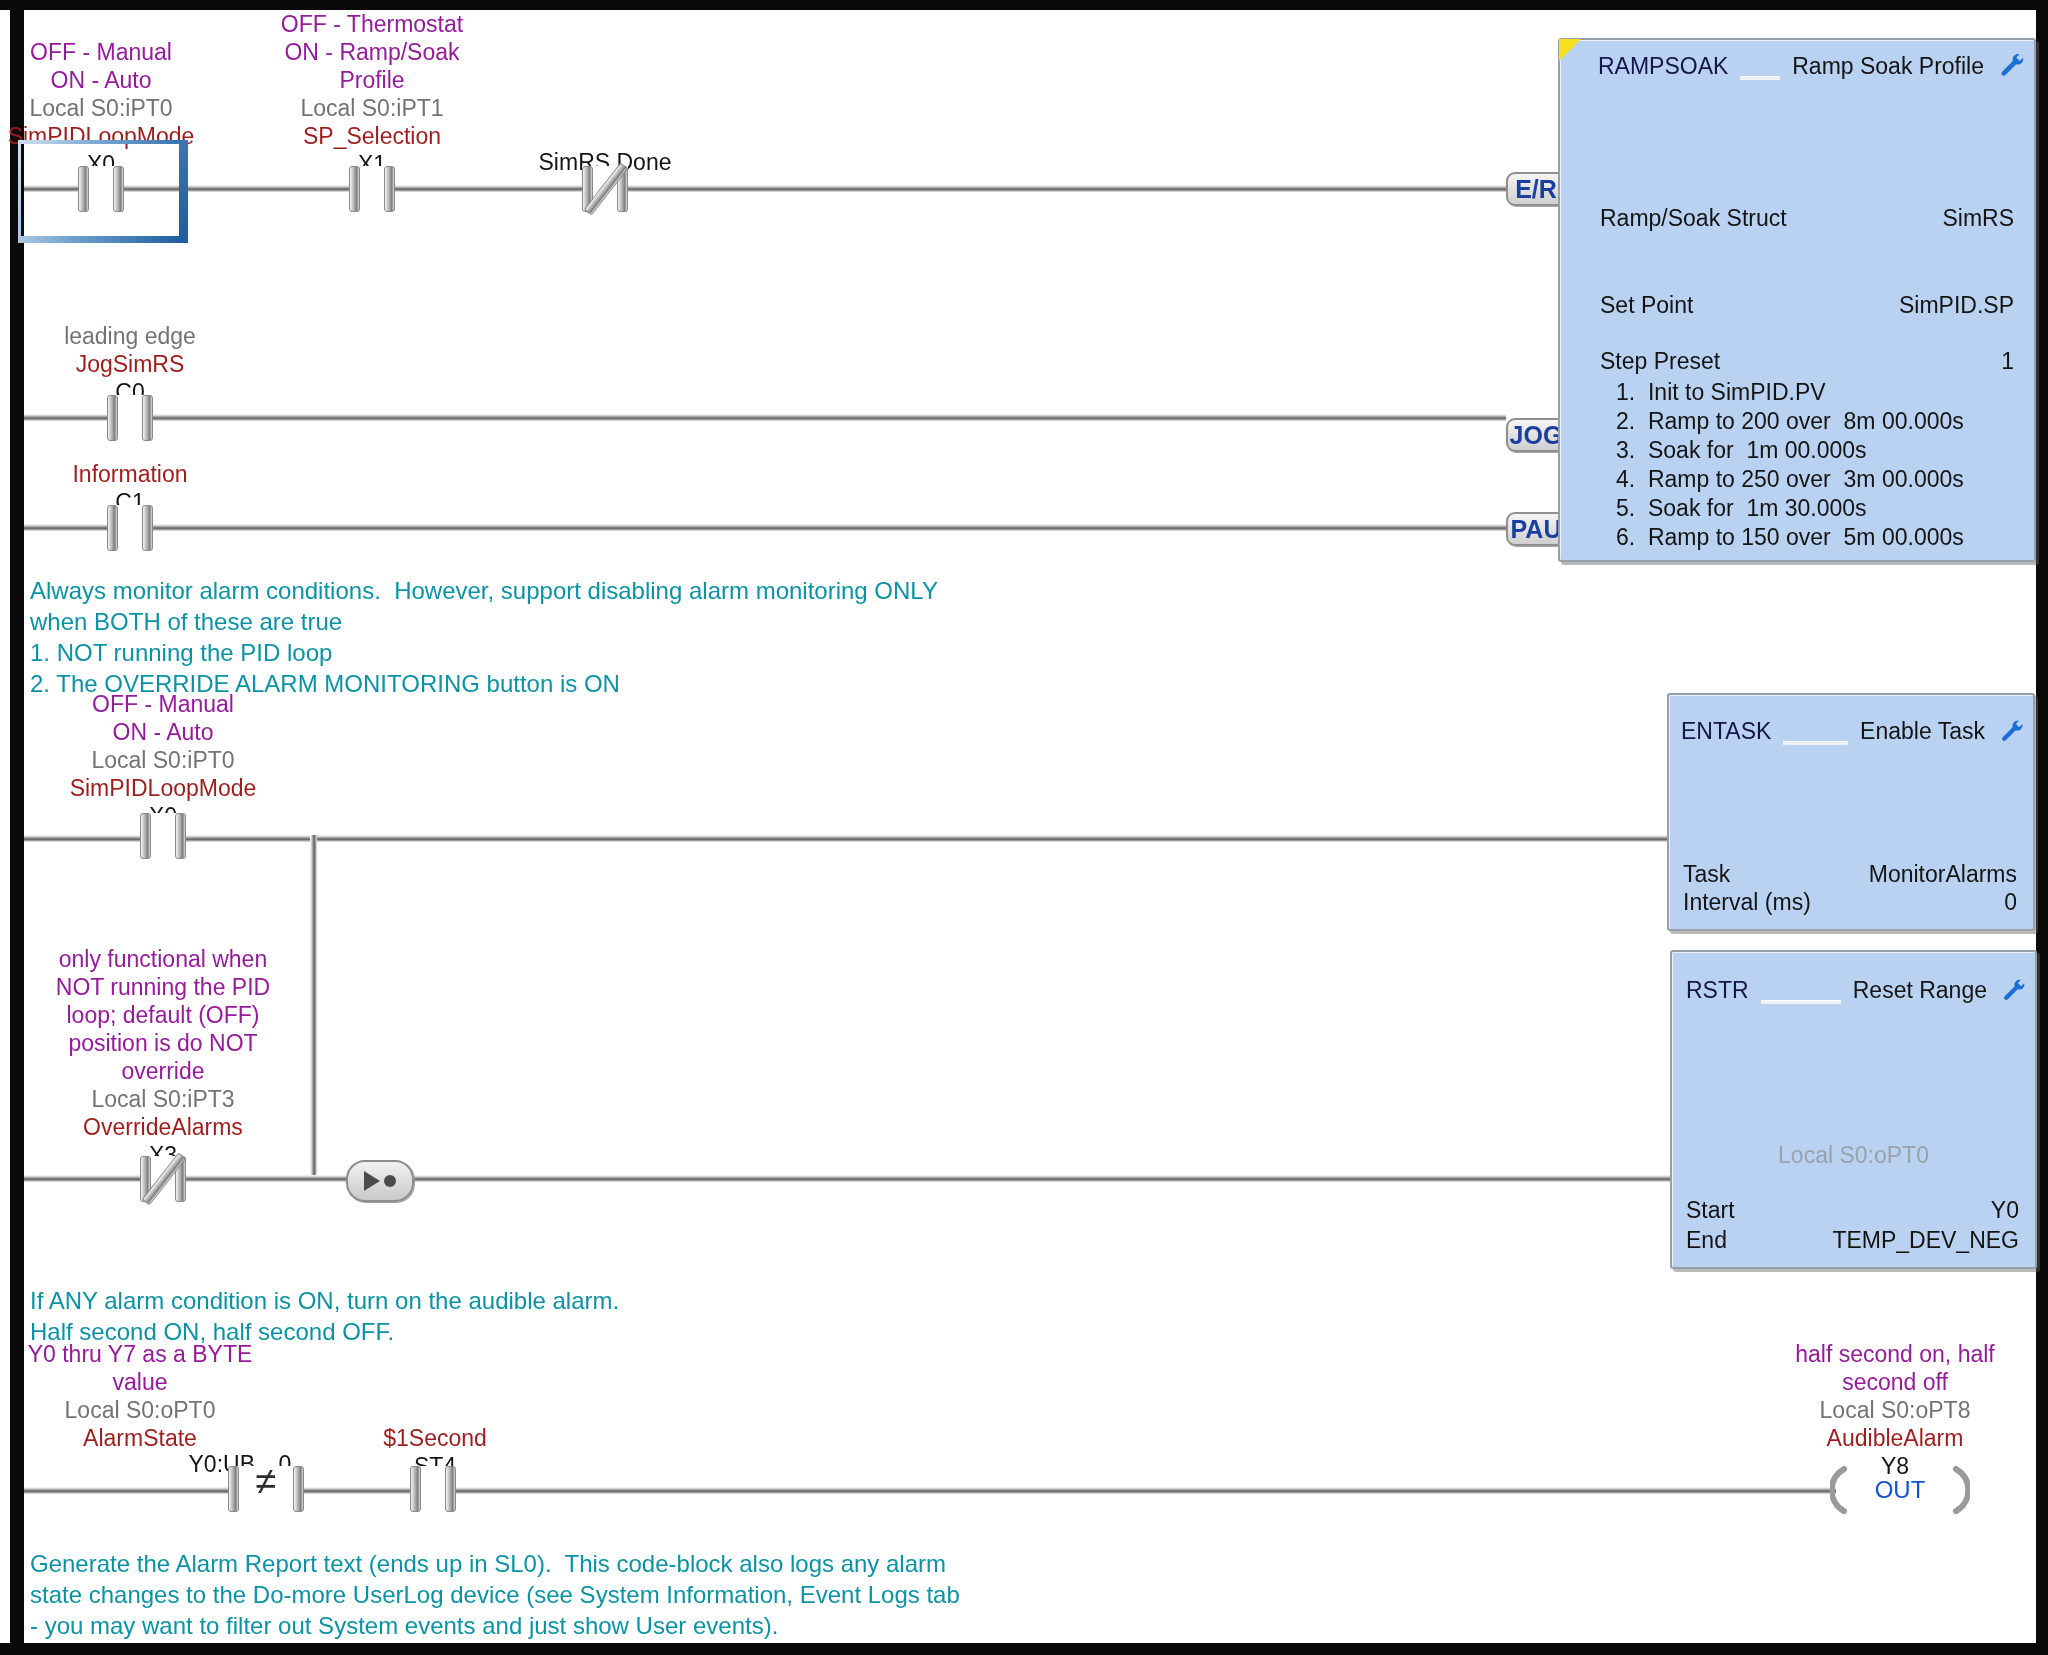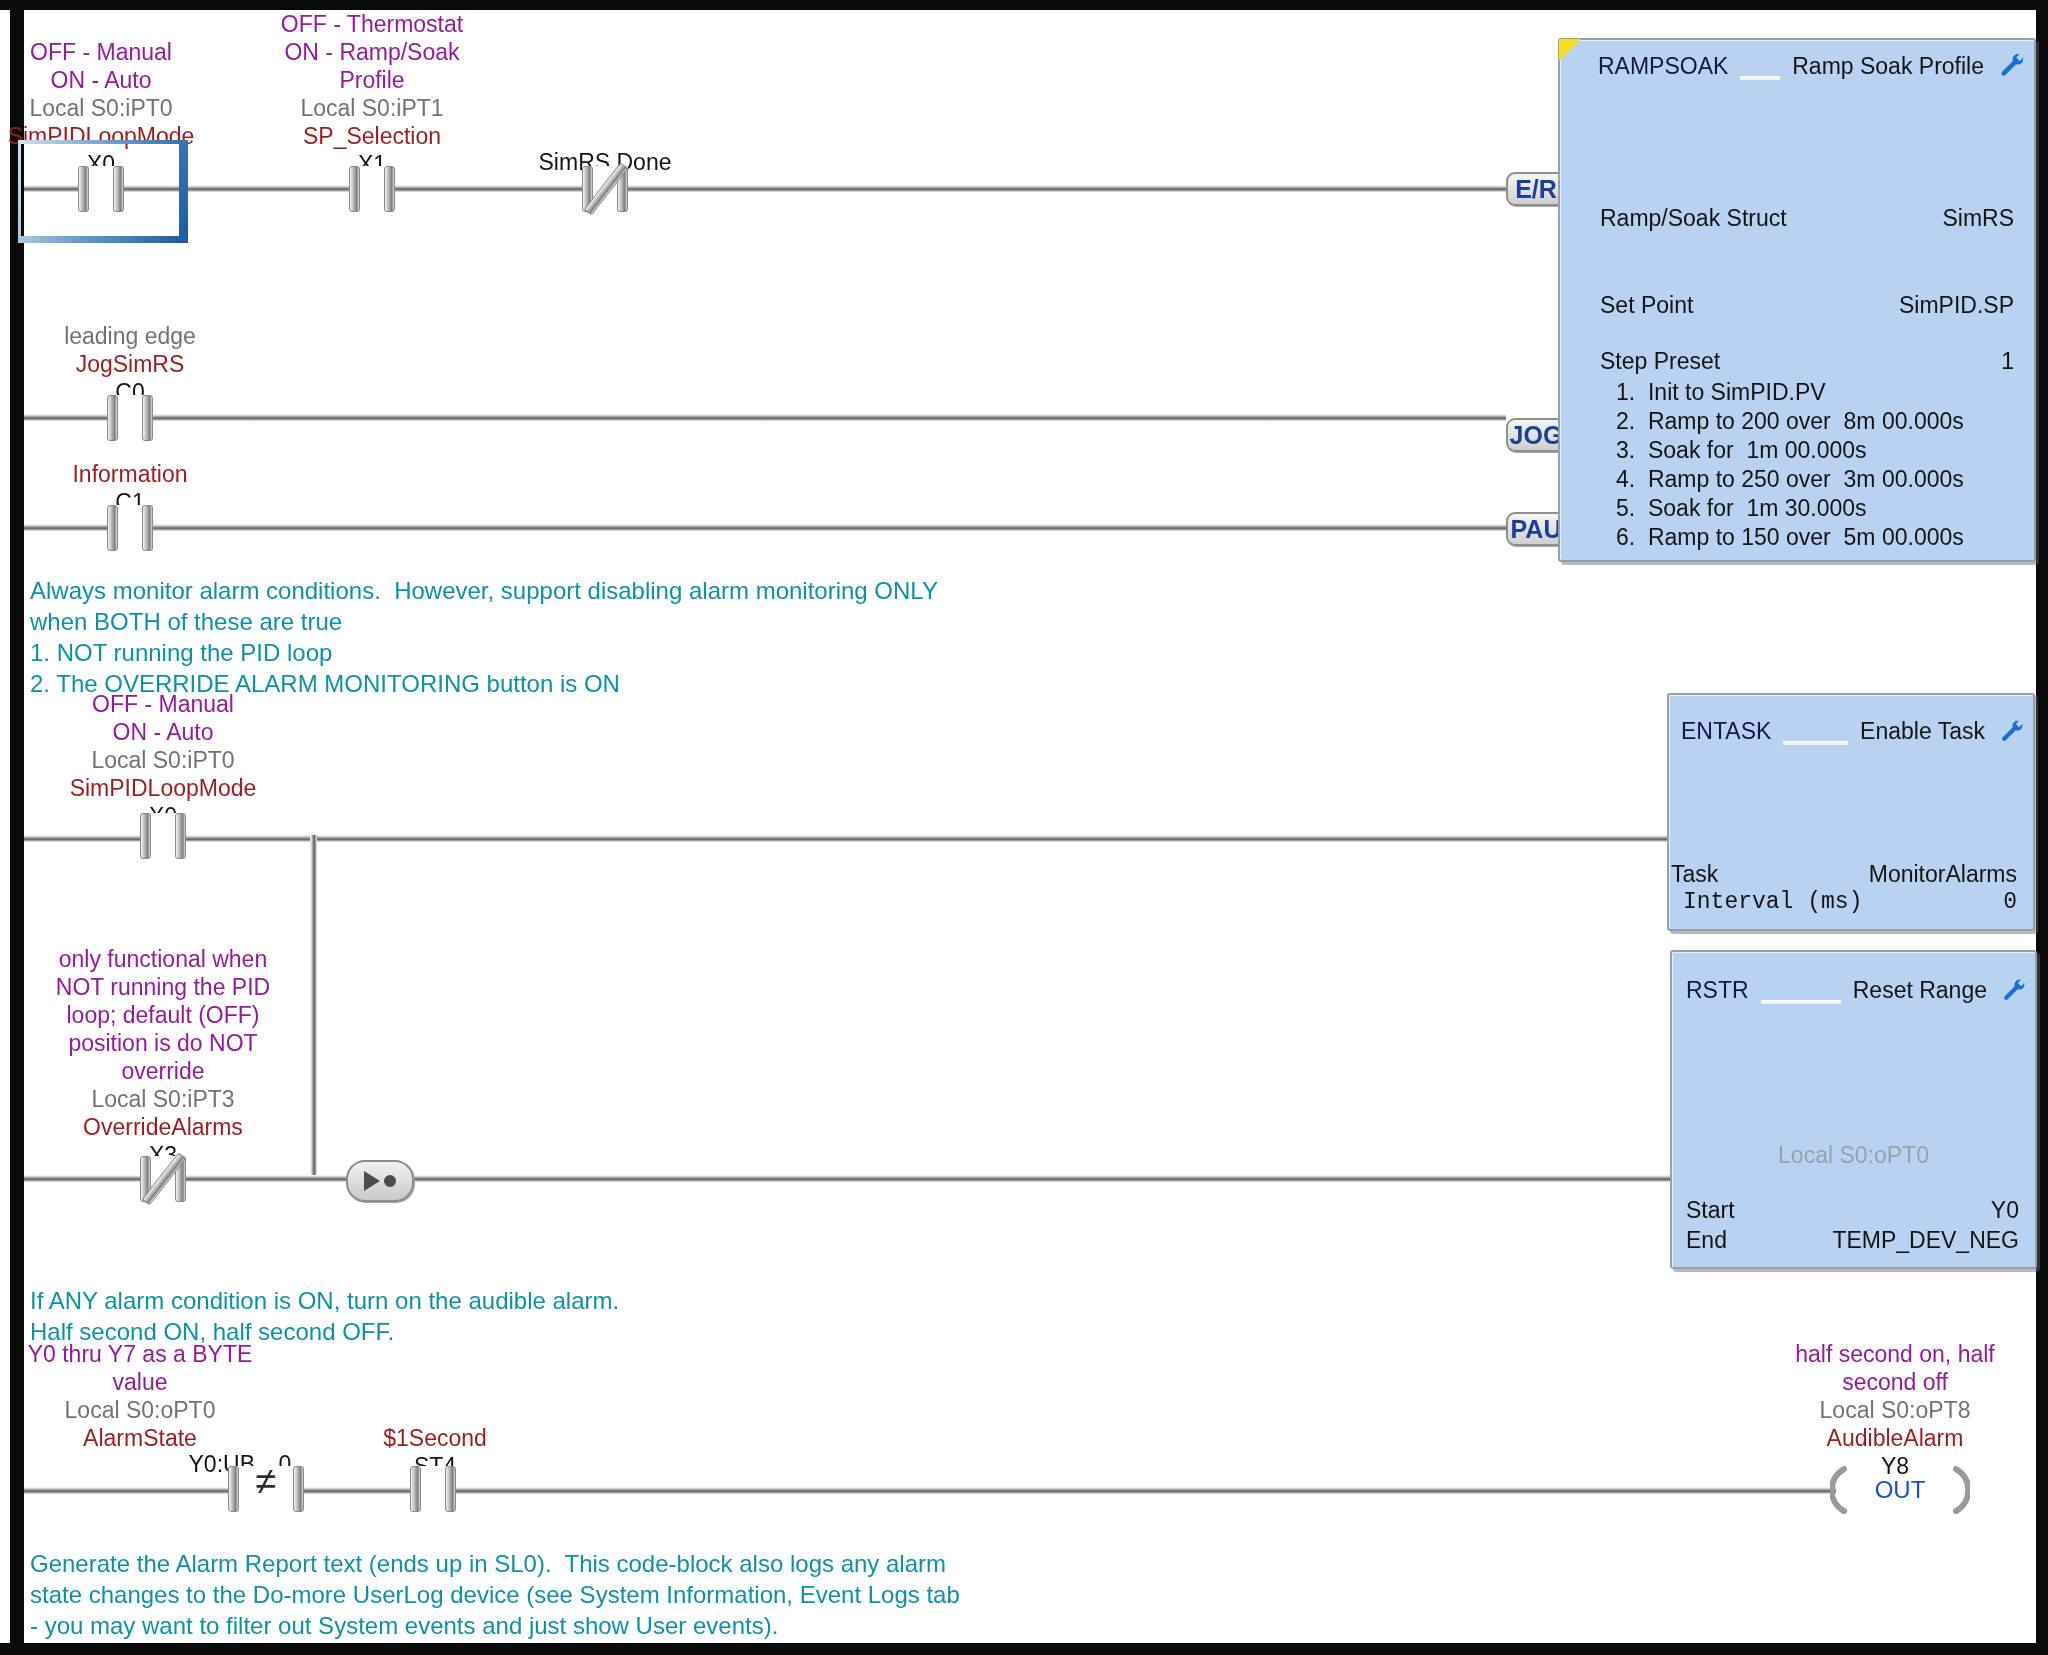--- a/index.html
+++ b/index.html
@@ -195,25 +195,25 @@
 
   <div class="ibox" style="left:1667px;top:693px;width:364px;height:234px;">
     <div class="trow" style="left:12px;right:8px;top:18px;height:32px;">
       <span class="mnemonic">ENTASK</span>
       <span class="dash"></span>
       <span class="ititle">Enable Task</span>
       <svg width="28" height="28" viewBox="0 0 24 24">
         <path fill="#1a6fd4" d="M21.6 6.1c.4 1.5 0 3.1-1.1 4.3-1.2 1.2-2.9 1.5-4.4 1l-8.6 8.6c-.7.7-1.9.7-2.6 0-.7-.7-.7-1.9 0-2.6l8.6-8.6c-.5-1.5-.2-3.2 1-4.4 1.2-1.1 2.8-1.5 4.3-1.1l-2.6 2.6 2.8 2.8 2.6-2.6z"></path>
       </svg>
     </div>
-    <div class="prow" style="left:2px;right:16px;top:166px;">
+    <div class="prow" style="left:14px;right:16px;top:166px;">
       <span>Task</span>
       <span>MonitorAlarms</span>
     </div>
-    <div class="prow" style="left:14px;right:16px;top:194px;font-family:Liberation Mono, monospace;">
+    <div class="prow" style="left:14px;right:16px;top:194px;">
       <span>Interval (ms)</span>
       <span>0</span>
     </div>
   </div>
 
   <div class="hline" style="left:24px;top:1175px;width:1646px;"></div>
 
   <div class="stack" style="left:13px;top:945px;">
     <span class="t-purple">only functional when</span>
     <span class="t-purple">NOT running the PID</span>

